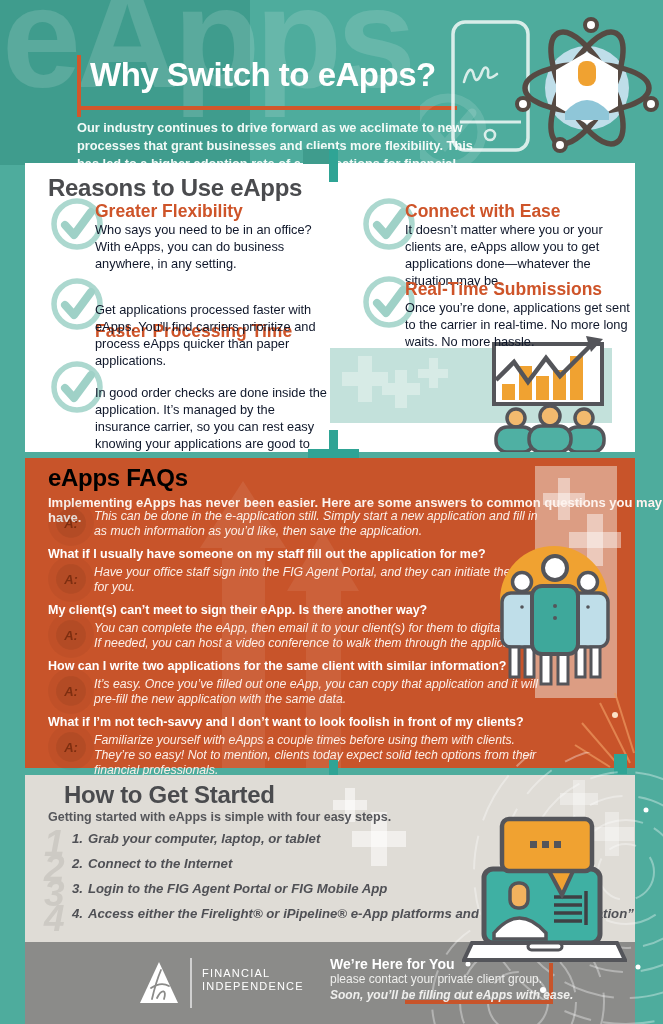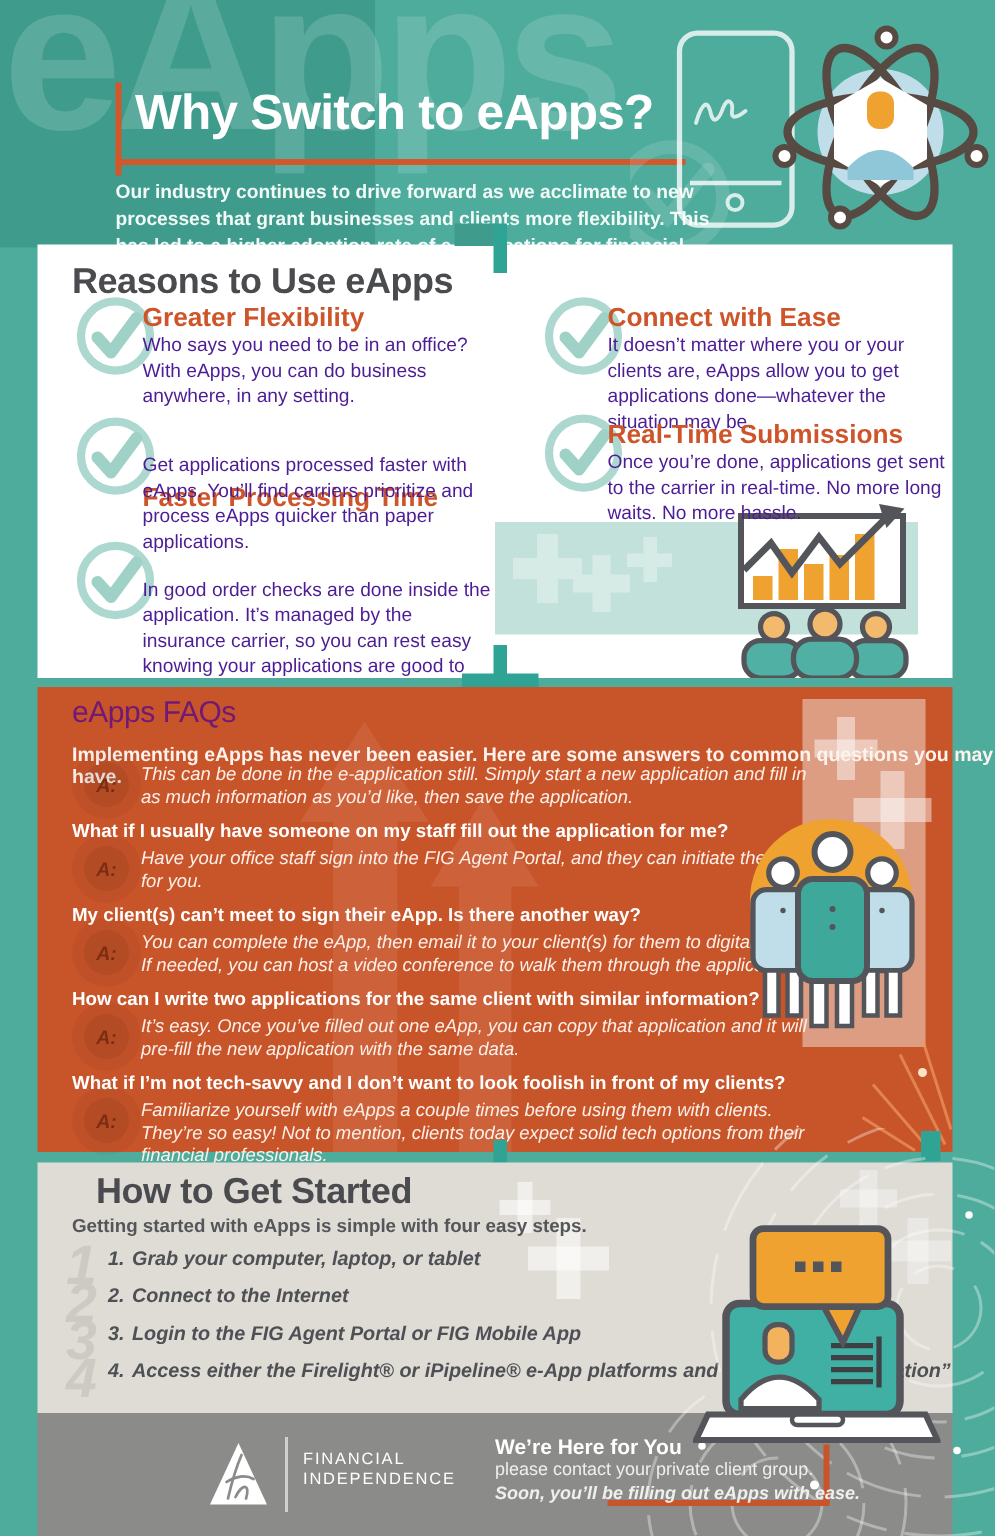--- a/index.html
+++ b/index.html
@@ -25,29 +25,29 @@
   .card-footer{left:25px;top:942px;width:610px;height:82px;background:#8B8B89;}
 
   
   .conn{background:#2FA495;}
   .conn-dk{background:#3F9C8D;}
 
   .sec-title{font-size:24px;font-weight:bold;color:#4A4B4E;letter-spacing:-0.3px;}
 
   
   .reason-head{font-size:17.5px;font-weight:bold;color:#CE5429;}
-  .reason-body{font-size:12.8px;color:#4c1d95;line-height:17px;}
+  .reason-body{font-size:12.8px;color:#0f172a;line-height:17px;}
   .teal-band{left:330px;top:348px;width:282px;height:75px;background:#C3E1DB;}
 
   .plus{position:absolute;}
   .plus .pv{position:absolute;left:35%;top:0;width:30%;height:100%;background:currentColor;}
   .plus .ph{position:absolute;top:35%;left:0;height:30%;width:100%;background:currentColor;}
 
   
-  .faq-title{font-size:20px;font-weight:normal;color:#701a75;letter-spacing:-0.3px;}
+  .faq-title{font-size:24px;font-weight:bold;color:#000000;letter-spacing:-0.3px;}
   .faq-sub{font-size:13px;font-weight:bold;color:#FDF3EE;}
   .faq-flow{left:48px;top:508px;width:505px;}
   .faq-q{font-size:12.5px;font-weight:bold;color:#FFFFFF;line-height:16px;margin-bottom:2px;}
   .faq-arow{display:flex;align-items:flex-start;margin-bottom:7px;}
   .faq-aicon{flex:0 0 30px;height:30px;margin-left:8px;border-radius:50%;
        background:rgba(0,0,0,0.10);display:flex;align-items:center;justify-content:center;
        font-size:13px;font-weight:bold;font-style:italic;color:#7E2E10;box-shadow:0 0 0 8px rgba(0,0,0,0.04);}
   .faq-atext{margin-left:8px;width:455px;font-size:12.3px;font-style:italic;color:#FCEFE8;line-height:15px;padding-top:1px;}
 
   

